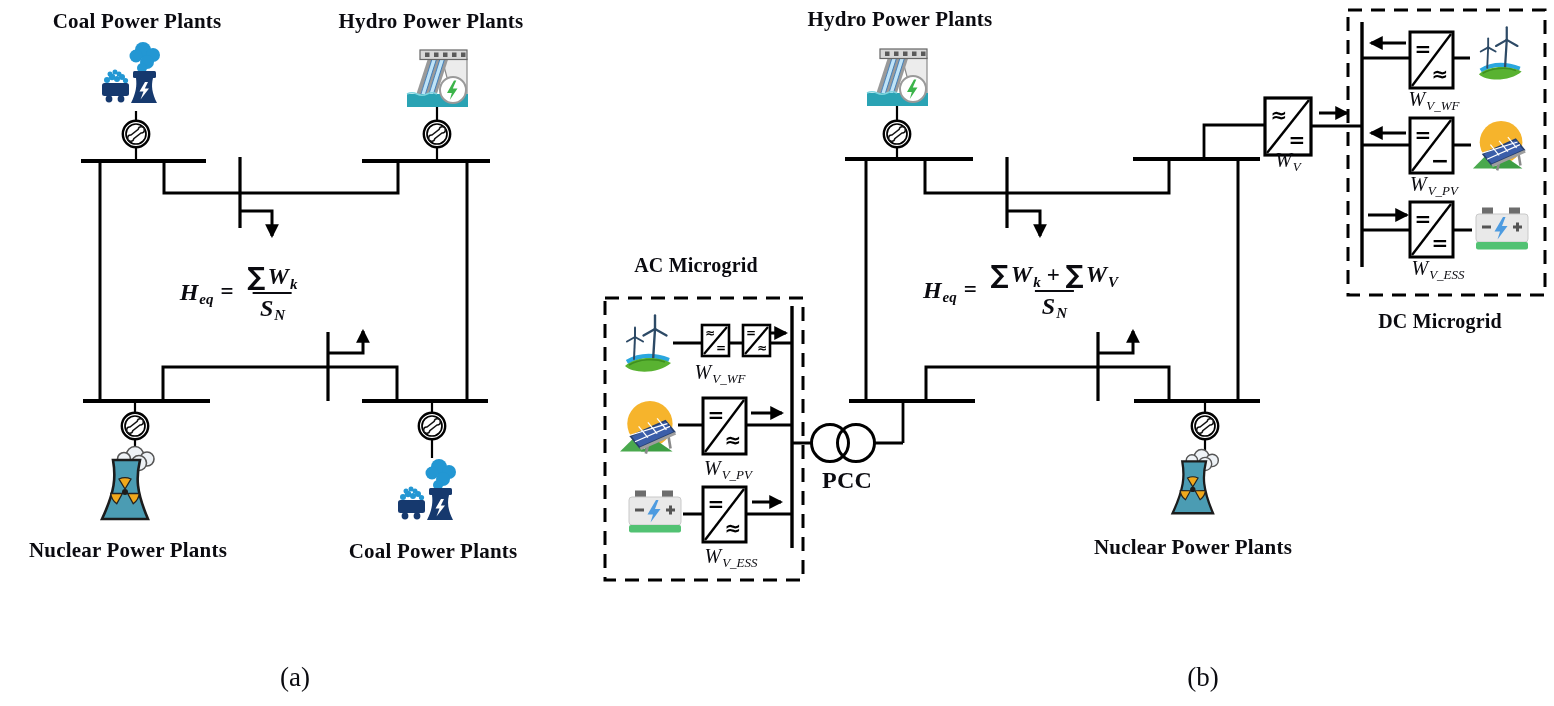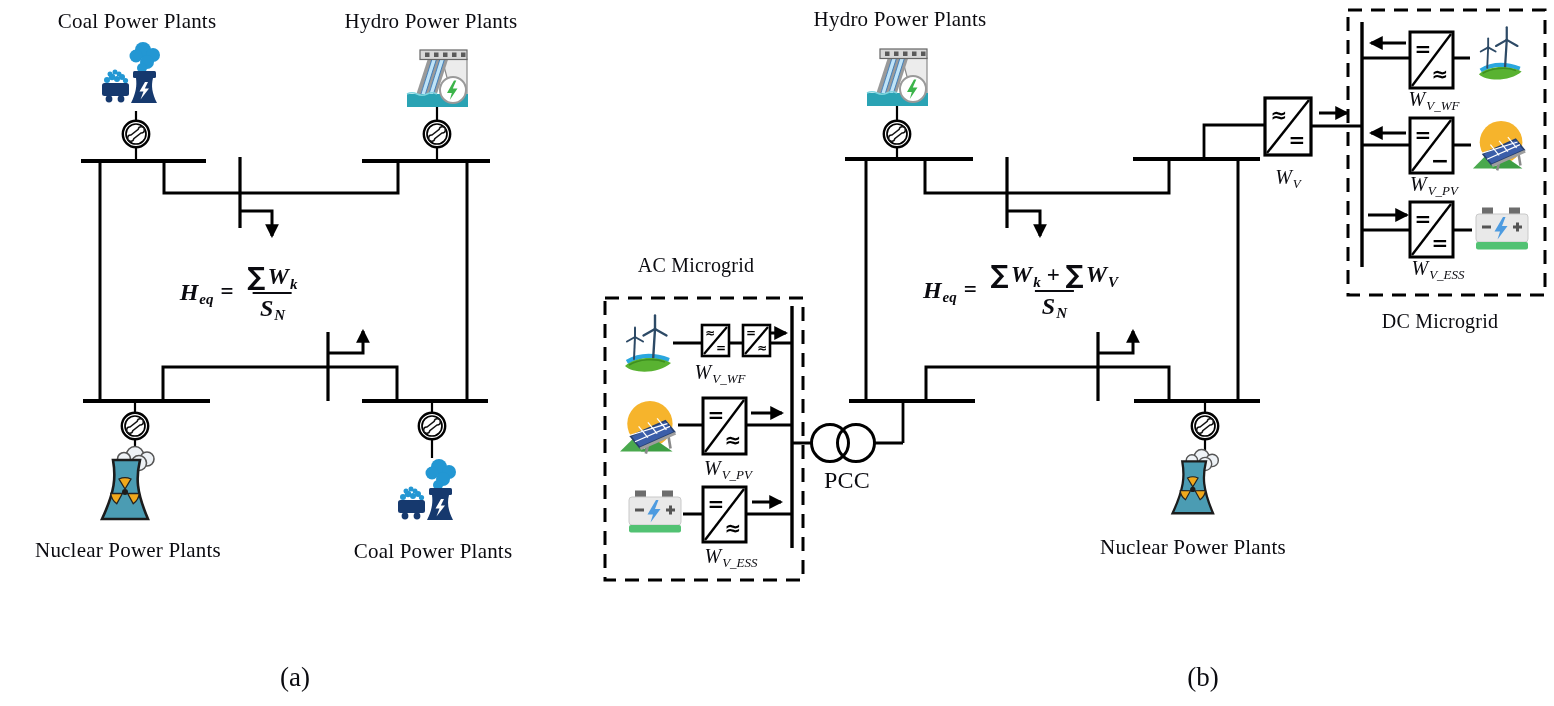--- a/index.html
+++ b/index.html
@@ -1,19 +1,19 @@
 <!DOCTYPE html>
 <html><head>
 <meta charset="utf-8">
 <style>
   html,body{margin:0;padding:0;background:#fff;}
   .stage{position:relative;width:1554px;height:706px;background:#ffffff;overflow:hidden;
          font-family:"Liberation Serif",serif;color:#0b0b10;}
   svg.wires{position:absolute;left:0;top:0;}
-  .lbl{position:absolute;transform:translate(-50%,-50%);font-weight:normal;font-size:21px;
+  .lbl{position:absolute;transform:translate(-50%,-50%);font-weight:bold;font-size:21px;
        white-space:nowrap;letter-spacing:.2px;}
   .hdr{font-size:20px;}
   .cap{position:absolute;transform:translate(-50%,-50%);font-size:27px;font-weight:normal;}
   .wlabel{position:absolute;transform:translate(-50%,-50%);font-weight:normal;font-style:italic;
           font-size:20px;white-space:nowrap;}
   .wsub{font-size:13px;font-style:italic;vertical-align:-4px;margin-left:1px;}
   .formula{position:absolute;transform:translate(-50%,-50%);display:flex;align-items:center;
            gap:7px;font-weight:bold;white-space:nowrap;}
   .mi{font-style:italic;font-size:24px;}
   .msub{font-style:italic;font-size:15px;align-self:flex-end;margin:0 0 -2px 1px;}
@@ -290,21 +290,21 @@
 
 <div class="wlabel" style="left:720px;top:374px">
   <span>W</span><span class="wsub">V_WF</span>
 </div>
 <div class="wlabel" style="left:728px;top:470px">
   <span>W</span><span class="wsub">V_PV</span>
 </div>
 <div class="wlabel" style="left:731px;top:558px">
   <span>W</span><span class="wsub">V_ESS</span>
 </div>
-<div class="wlabel" style="left:1288px;top:179px">
+<div class="wlabel" style="left:1288px;top:162px">
   <span>W</span><span class="wsub">V</span>
 </div>
 <div class="wlabel" style="left:1434px;top:101px">
   <span>W</span><span class="wsub">V_WF</span>
 </div>
 <div class="wlabel" style="left:1434px;top:186px">
   <span>W</span><span class="wsub">V_PV</span>
 </div>
 <div class="wlabel" style="left:1438px;top:270px">
   <span>W</span><span class="wsub">V_ESS</span>

